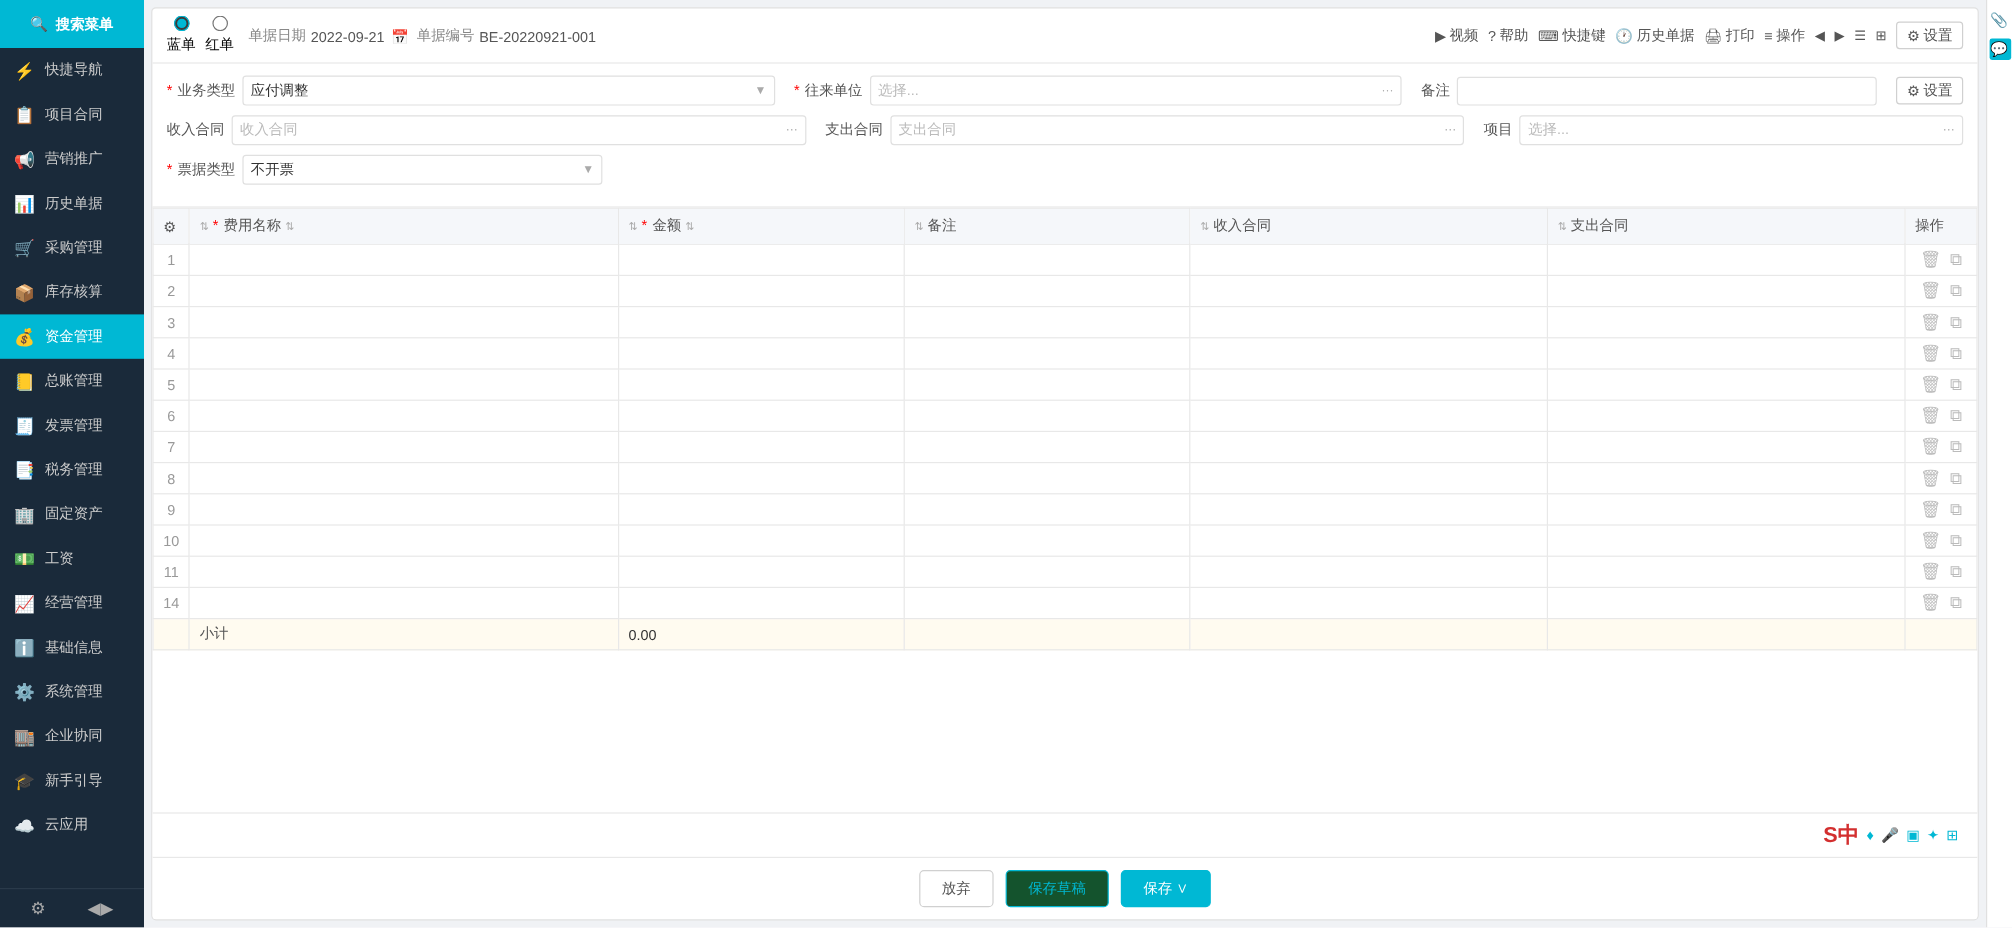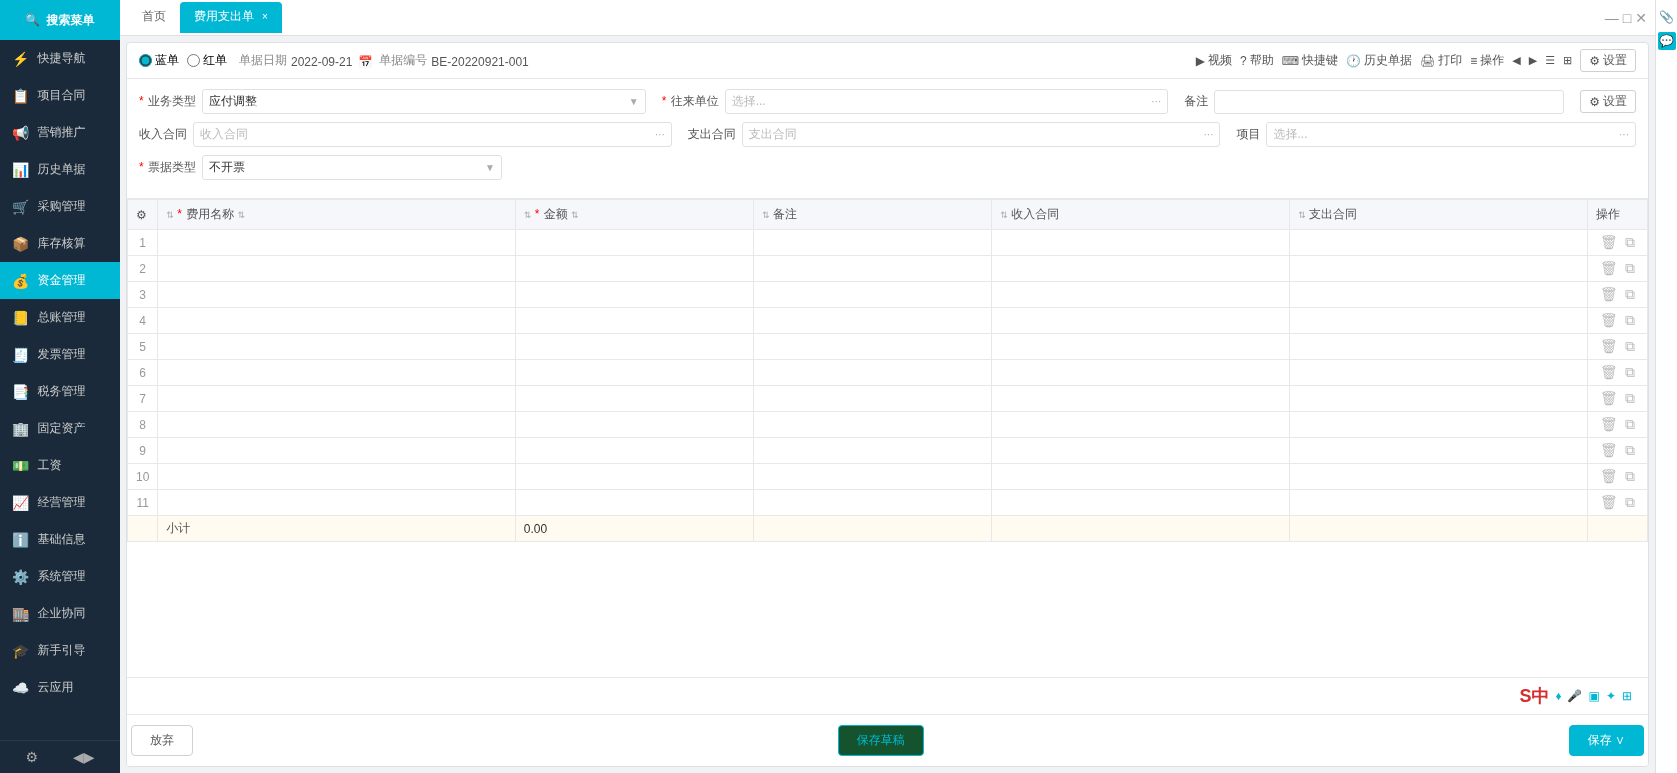--- a/index.html
+++ b/index.html
@@ -103,21 +103,21 @@
     
     .toolbar {
       display: flex;
       align-items: center;
       padding: 6px 12px;
       border-bottom: 1px solid #e8e8e8;
       gap: 12px;
       flex-shrink: 0;
     }
     .radio-group { display: flex; align-items: center; gap: 8px; }
-    .radio-label { display: flex; align-items: center; gap: 3px; cursor: pointer; }
+    .radio-label { display: flex; align-items: center; gap: 3px; cursor: pointer; flex-direction: column; }
     .radio-label input { margin: 0; accent-color: #00b8d4; }
     .toolbar-info { display: flex; align-items: flex-end; gap: 4px; color: #555; }
     .toolbar-info .label { color: #888; }
     .toolbar-right { margin-left: auto; display: flex; align-items: center; gap: 8px; }
     .toolbar-btn { display: flex; align-items: center; gap: 3px; color: #555; cursor: pointer; font-size: 11px; }
     .settings-btn {
       background: none;
       border: 1px solid #d0d0d0;
       border-radius: 3px;
       padding: 2px 8px;
@@ -224,21 +224,21 @@
     .col-amount { min-width: 80px; }
     .col-remark { min-width: 80px; }
     .col-income { min-width: 100px; }
     .col-expense { min-width: 100px; }
     .col-ops { width: 60px; }
 
     
     .action-bar {
       display: flex;
       align-items: center;
-      justify-content: space-between;
+      justify-content: center;
       padding: 10px 4px;
       border-top: 1px solid #e8e8e8;
       background: #fff;
       gap: 10px;
       flex-shrink: 0;
     }
     .btn { border-radius: 4px; padding: 6px 18px; cursor: pointer; font-size: 12px; }
     .btn-default { background: #fff; border: 1px solid #d0d0d0; color: #555; }
     .btn-secondary { background: #14532d; border: 1px solid #00b8d4; color: #00b8d4; }
     .btn-primary { background: #00b8d4; border: 1px solid #00b8d4; color: #fff; }
@@ -367,34 +367,20 @@
     </div>
 
   <div class="sidebar-footer">
     <span>⚙</span>
     <span>◀▶</span>
   </div>
 </div>
 
 <div class="main">
 
-  <div class="tabs-bar">
-    <div class="tab">
-      <span>首页</span>
-    </div>
-    <div class="tab active">
-      <span>费用支出单</span>
-      <span class="close-icon">×</span>
-    </div>
-    <div class="tabs-right">
-      <span>—</span>
-      <span>□</span>
-      <span>✕</span>
-    </div>
-  </div>
 
   <div class="doc-area">
 
     <div class="toolbar">
       <div class="radio-group">
         <label class="radio-label">
           <input type="radio" name="bill-type" checked="" style="">
           <span>蓝单</span>
         </label>
         <label class="radio-label">
@@ -680,20 +666,32 @@
     <td></td>
     <td></td>
     <td></td>
     <td></td>
     <td></td>
     <td style="text-align:center; padding:2px 4px;">
       <span style="cursor:pointer;color:#bbb;font-size:14px;margin:0 2px;">🗑</span>
       <span style="cursor:pointer;color:#bbb;font-size:14px;margin:0 2px;">⧉</span>
     </td>
   </tr>
+            <tr>
+    <td class="row-num">14</td>
+    <td></td>
+    <td></td>
+    <td></td>
+    <td></td>
+    <td></td>
+    <td style="text-align:center; padding:2px 4px;">
+      <span style="cursor:pointer;color:#bbb;font-size:14px;margin:0 2px;">🗑</span>
+      <span style="cursor:pointer;color:#bbb;font-size:14px;margin:0 2px;">⧉</span>
+    </td>
+  </tr>
             <tr class="subtotal-row">
   <td></td>
   <td class="subtotal-label">小计</td>
   <td class="subtotal-value">0.00</td>
   <td></td>
   <td></td>
   <td></td>
   <td></td>
 </tr>
           </tbody>

